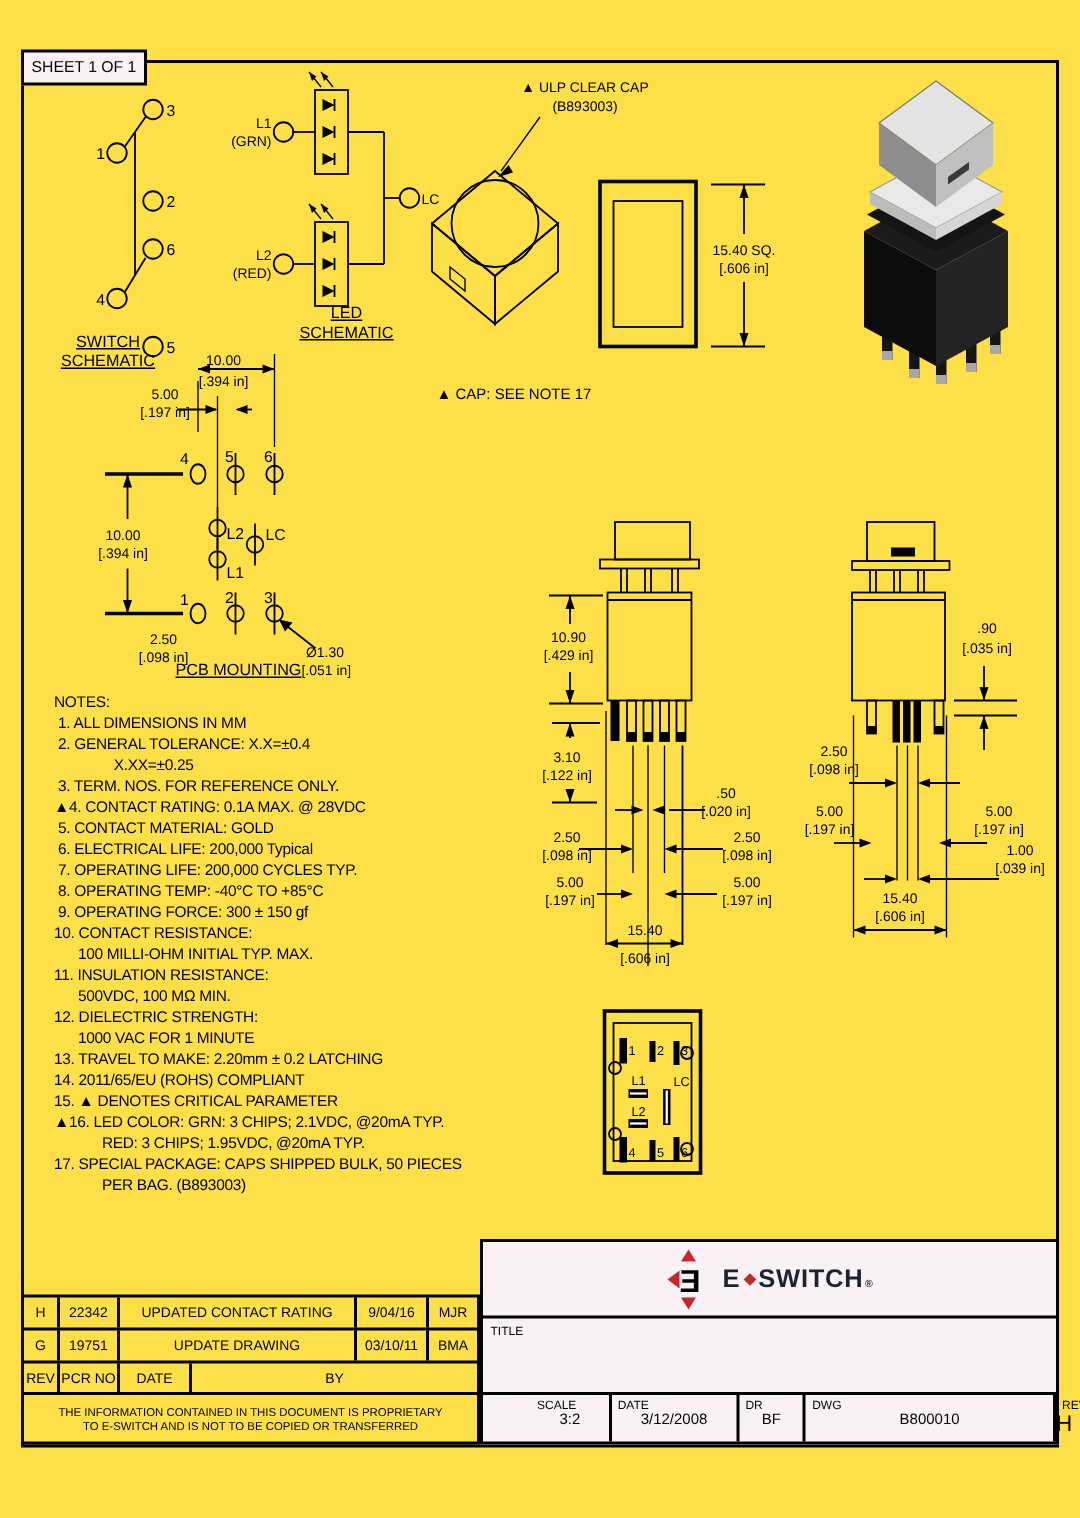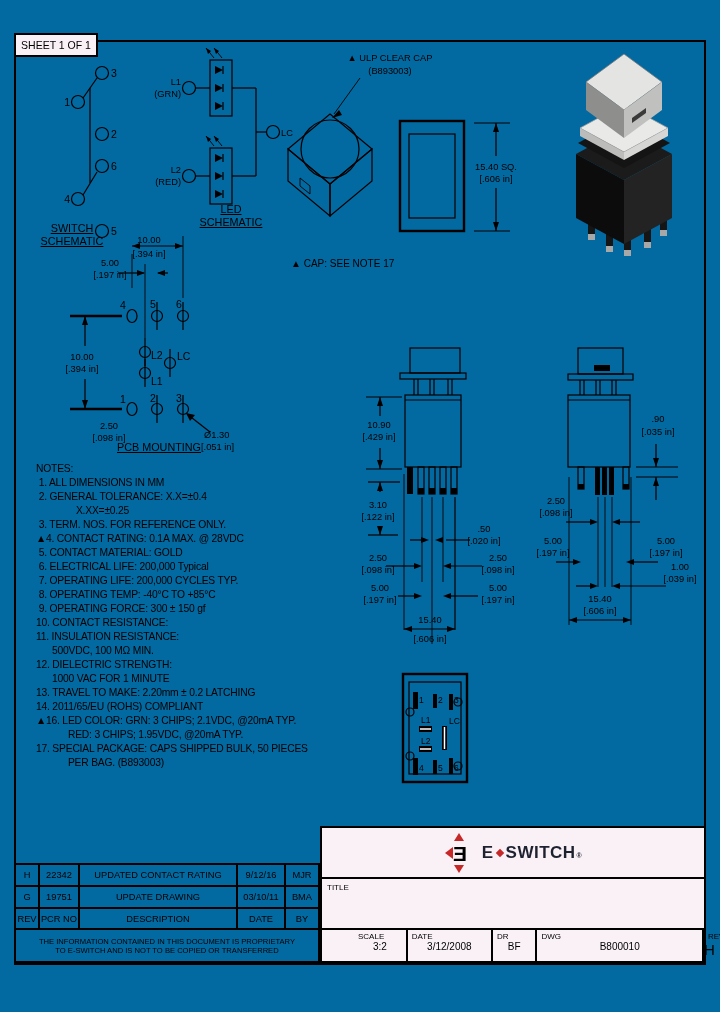--- a/index.html
+++ b/index.html
@@ -1,16 +1,16 @@
 <!DOCTYPE html>
 <html><head>
 <meta charset="utf-8">
 <style>
   html,body{margin:0;padding:0;background:#9a9a9a;}
-  .sheet{position:relative;width:720px;height:1012px;background:#0369a1;
+  .sheet{position:relative;width:720px;height:1012px;background:#fde047;
          font-family:"Liberation Sans",sans-serif;color:#000;overflow:hidden;}
   .abs{position:absolute;}
   .frame{left:14px;top:40px;width:692px;height:925px;border:2px solid #000;box-sizing:border-box;}
   .sheetbox{left:14px;top:33px;width:84px;height:24px;border:2px solid #000;box-sizing:border-box;
             background:#faf1f7;display:flex;align-items:center;justify-content:center;font-size:10.5px;}
   svg{position:absolute;overflow:visible;}
   svg text{font-family:"Liberation Sans",sans-serif;fill:#000;}
   .dim{font-size:9.3px;}
   .lbl{font-size:10.5px;}
   .ln{stroke:#000;fill:none;stroke-width:1.2;}
@@ -259,26 +259,28 @@
     <div> 2. GENERAL TOLERANCE: X.X=±0.4</div>
     <div>               X.XX=±0.25</div>
     <div> 3. TERM. NOS. FOR REFERENCE ONLY.</div>
     <div>▲4. CONTACT RATING: 0.1A MAX. @ 28VDC</div>
     <div> 5. CONTACT MATERIAL: GOLD</div>
     <div> 6. ELECTRICAL LIFE: 200,000 Typical</div>
     <div> 7. OPERATING LIFE: 200,000 CYCLES TYP.</div>
     <div> 8. OPERATING TEMP: -40°C TO +85°C</div>
     <div> 9. OPERATING FORCE: 300 ± 150 gf</div>
     <div>10. CONTACT RESISTANCE:</div>
+    <div>      100 MILLI-OHM INITIAL TYP. MAX.</div>
     <div>11. INSULATION RESISTANCE:</div>
     <div>      500VDC, 100 MΩ MIN.</div>
     <div>12. DIELECTRIC STRENGTH:</div>
     <div>      1000 VAC FOR 1 MINUTE</div>
     <div>13. TRAVEL TO MAKE: 2.20mm ± 0.2 LATCHING</div>
     <div>14. 2011/65/EU (ROHS) COMPLIANT</div>
+    <div>15. ▲ DENOTES CRITICAL PARAMETER</div>
     <div>▲16. LED COLOR: GRN: 3 CHIPS; 2.1VDC, @20mA TYP.</div>
     <div>            RED: 3 CHIPS; 1.95VDC, @20mA TYP.</div>
     <div>17. SPECIAL PACKAGE: CAPS SHIPPED BULK, 50 PIECES</div>
     <div>            PER BAG. (B893003)</div>
   </div>
 
   <svg class="abs" style="left:338px;top:342px" width="200" height="312">
     <g>
       <rect class="ln" x="72" y="6" width="50" height="25"></rect>
       <rect class="ln" x="62" y="31" width="66" height="6"></rect>
@@ -447,34 +449,33 @@
     <text x="24" y="103" font-size="8.5">4</text>
     <text x="43" y="103" font-size="8.5">5</text>
     <text x="59" y="103" font-size="8.5">6</text>
   </svg>
 
   <div class="abs revtbl">
     <div class="rrow">
       <div class="rc c1">H</div>
       <div class="rc c2">22342</div>
       <div class="rc c3">UPDATED CONTACT RATING</div>
-      <div class="rc c4">9/12/16</div>
+      <div class="rc c4">9/04/16</div>
       <div class="rc c5">MJR</div>
     </div>
     <div class="rrow">
       <div class="rc c1">G</div>
       <div class="rc c2">19751</div>
       <div class="rc c3">UPDATE DRAWING</div>
       <div class="rc c4">03/10/11</div>
       <div class="rc c5">BMA</div>
     </div>
     <div class="rrow hdr">
       <div class="rc c1">REV</div>
       <div class="rc c2">PCR NO</div>
-      <div class="rc c3">DESCRIPTION</div>
       <div class="rc c4">DATE</div>
       <div class="rc c5">BY</div>
     </div>
     <div class="prop">
       <div>THE INFORMATION CONTAINED IN THIS DOCUMENT IS PROPRIETARY</div>
       <div>TO E-SWITCH AND IS NOT TO BE COPIED OR TRANSFERRED</div>
     </div>
   </div>
 
   <div class="abs tblock">

